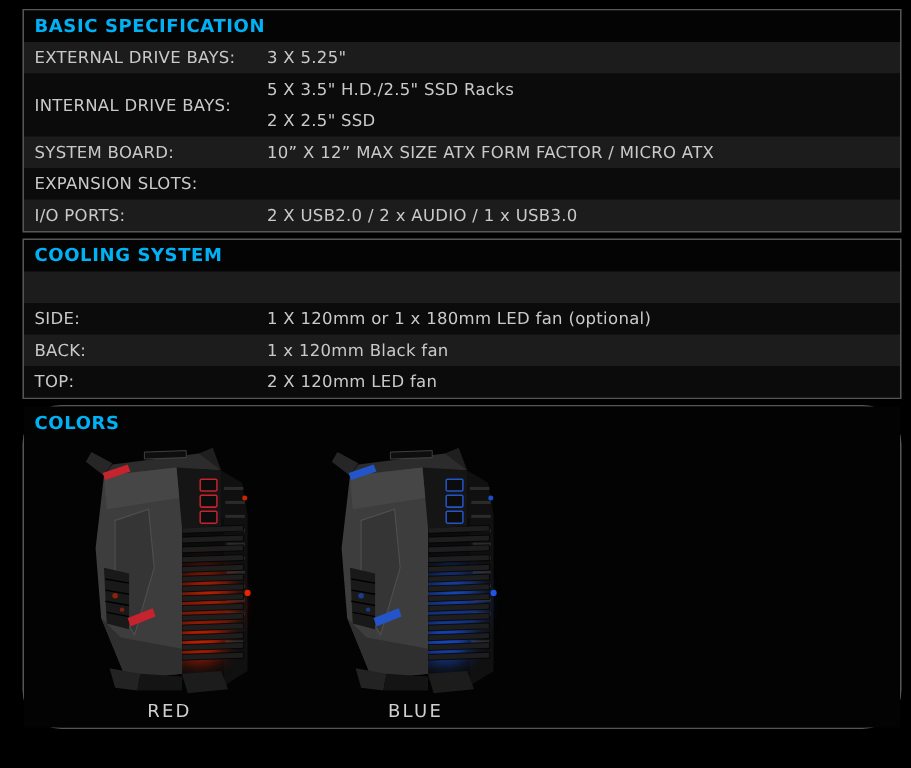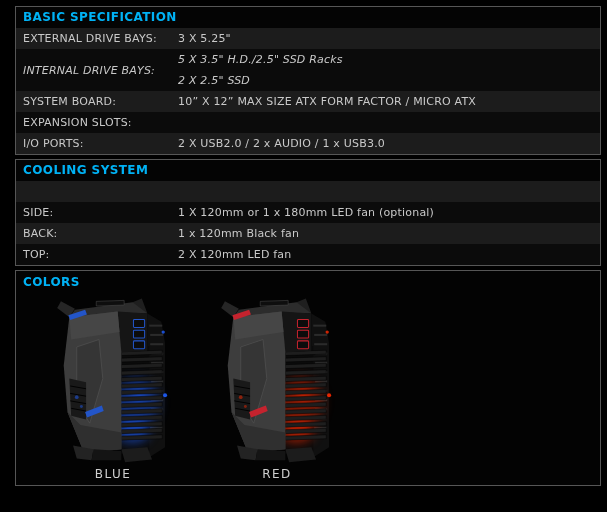--- a/index.html
+++ b/index.html
@@ -11,21 +11,21 @@
   .page{width:607px;height:512px;background:#000;box-sizing:border-box;padding:6px 6px 0 15px;}
   .section{
     border:1px solid #565656;background:#0a0a0a;margin-bottom:4px;box-sizing:border-box;
   }
   .sec-header{
     height:21px;line-height:21px;padding-left:7px;background:#040404;
     color:#00b2f5;font-size:12px;font-weight:bold;letter-spacing:0.4px;
   }
   .row{display:flex;align-items:center;min-height:21px;color:#c9c9c9;font-size:11px;letter-spacing:0.2px;background:#0b0b0b;}
   .row.lt{background:#1c1c1c;}
-  .row.multi{min-height:42px;font-style:italic;}
+  .row.multi{min-height:42px;}
   .cell.label{width:155px;padding-left:7px;flex:none;}
   .cell.value{flex:1;}
   .vline{height:21px;line-height:21px;}
   
   .colors-body{height:192px;position:relative;background:#030303;}
   .cases-row{display:flex;padding-left:22px;gap:14px;}
   .case-fig{width:150px;display:flex;flex-direction:column;align-items:center;}
   .case-fig svg{display:block;width:150px;height:172px;}
   .case-label{margin-top:2px;color:#cfcfcf;font-size:12px;letter-spacing:1.5px;text-align:center;}
   .colors-header{height:22px;line-height:22px;padding-left:7px;color:#00b2f5;font-size:12px;font-weight:bold;letter-spacing:0.4px;background:#030303;}
@@ -79,24 +79,113 @@
     <div class="row lt">
       <div class="cell label">BACK:</div>
       <div class="cell value">1 x 120mm Black fan</div>
     </div>
     <div class="row">
       <div class="cell label">TOP:</div>
       <div class="cell value">2 X 120mm LED fan</div>
     </div>
   </div>
 
-  <div class="section" style="margin-bottom:11px;">
+  <div class="section" style="margin-bottom:11px;border-radius:26px;">
     <div class="colors-header">COLORS</div>
     <div class="colors-body">
       <div class="cases-row">
+
+        <div class="case-fig">
+          <svg viewBox="0 0 150 185" style="--accent: #c5232e; --glow: #ff2a00;">
+
+            <polygon points="28,26 34,17 19,9 15,16" fill="#262626"></polygon>
+            <polygon points="96,10 106,6 112,22 100,18" fill="#1f1f1f"></polygon>
+
+            <polygon points="34,18 96,10 112,22 80,21 28,26" fill="#2c2c2c"></polygon>
+            <rect x="57" y="11" width="30" height="5" transform="skewY(-2)" fill="#0e0e0e" stroke="#4a4a4a" stroke-width="0.6"></rect>
+
+            <polygon points="112,22 127,31 131,54 131,166 112,178" fill="#101010"></polygon>
+            <g fill="#2b2b2b">
+              <rect x="114" y="34" width="14" height="2.2"></rect>
+                <rect x="115" y="44" width="14" height="2.2"></rect>
+              <rect x="115" y="54" width="14" height="2.2"></rect>
+                <rect x="116" y="64" width="13" height="2.2"></rect>
+              <rect x="116" y="74" width="13" height="2.2"></rect>
+                <rect x="116" y="84" width="13" height="2.2"></rect>
+              <rect x="116" y="94" width="13" height="2.2"></rect>
+                <rect x="116" y="104" width="13" height="2.2"></rect>
+              <rect x="116" y="114" width="13" height="2.2"></rect>
+                <rect x="116" y="124" width="13" height="2.2"></rect>
+              <rect x="115" y="134" width="13" height="2.2"></rect>
+                <rect x="115" y="144" width="13" height="2.2"></rect>
+              <rect x="114" y="154" width="13" height="2.2"></rect>
+            </g>
+
+            <polygon points="82,60 114,57 114,170 84,173" fill="#0b0b0b"></polygon>
+
+            <g style="filter:blur(6px)">
+              <ellipse cx="100" cy="118" rx="24" ry="28" style="fill:var(--glow)" opacity="0.45"></ellipse>
+              <ellipse cx="96" cy="148" rx="18" ry="12" style="fill:var(--glow)" opacity="0.65"></ellipse>
+              <ellipse cx="103" cy="110" rx="8" ry="6" style="fill:var(--glow)" opacity="0.85"></ellipse>
+            </g>
+
+            <g transform="skewY(-2)" stroke="#000" stroke-width="0.5" fill="#1e1e1e">
+              <rect x="84" y="66" width="44" height="4.2"></rect>
+                <rect x="84" y="73" width="44" height="4.2"></rect>
+              <rect x="84" y="80" width="44" height="4.2"></rect>
+                <rect x="84" y="87" width="44" height="4.2"></rect>
+              <rect x="84" y="94" width="44" height="4.2"></rect>
+                <rect x="84" y="101" width="44" height="4.2"></rect>
+              <rect x="84" y="108" width="44" height="4.2"></rect>
+                <rect x="84" y="115" width="44" height="4.2"></rect>
+              <rect x="84" y="122" width="44" height="4.2"></rect>
+                <rect x="84" y="129" width="44" height="4.2"></rect>
+              <rect x="84" y="136" width="44" height="4.2"></rect>
+                <rect x="84" y="143" width="44" height="4.2"></rect>
+              <rect x="84" y="150" width="44" height="4.2"></rect>
+                <rect x="84" y="157" width="44" height="4.2"></rect>
+            </g>
+
+            <polygon points="80,20 112,22 112,62 83,64" fill="#151515"></polygon>
+            <g fill="#0c0c0c" style="stroke:var(--accent)" stroke-width="1.1">
+              <rect x="97" y="28.5" width="12" height="8.5" rx="1"></rect>
+              <rect x="97" y="40" width="12" height="8.5" rx="1"></rect>
+              <rect x="97" y="51.5" width="12" height="8.5" rx="1"></rect>
+            </g>
+
+            <polygon points="28,26 80,20 84,64 84,168 44,172 26,128 22,78" fill="#3d3d3d"></polygon>
+            <polygon points="28,26 80,20 82,42 30,50" fill="#464646"></polygon>
+            <polygon points="26,128 44,172 84,168 84,150 40,142" fill="#2f2f2f"></polygon>
+            <polygon points="36,58 60,50 64,92 50,140 36,118" fill="#353535" stroke="#4f4f4f" stroke-width="0.8"></polygon>
+
+            <g>
+              <polygon points="28,92 46,96 46,136 30,132" fill="#191919"></polygon>
+              <g stroke="#000" stroke-width="1">
+                <line x1="29" y1="100" x2="46" y2="103"></line>
+                  <line x1="29" y1="108" x2="46" y2="111"></line>
+                <line x1="29" y1="116" x2="46" y2="119"></line>
+                  <line x1="30" y1="124" x2="46" y2="127"></line>
+              </g>
+              <circle cx="36" cy="112" r="2" style="fill:var(--glow)" opacity="0.5"></circle>
+              <circle cx="41" cy="122" r="1.6" style="fill:var(--glow)" opacity="0.45"></circle>
+            </g>
+
+            <polygon points="27,24 45,18 47,23 29,29" style="fill:var(--accent)"></polygon>
+
+            <polygon points="45,128 63,121 65,127 47,134" style="fill:var(--accent)"></polygon>
+
+            <circle cx="131" cy="110" r="2.2" style="fill:var(--glow)" opacity="0.9"></circle>
+            <circle cx="129" cy="42" r="1.8" style="fill:var(--glow)" opacity="0.8"></circle>
+
+            <polygon points="84,168 112,166 117,179 88,182" fill="#1c1c1c"></polygon>
+            <polygon points="32,164 54,168 52,180 36,178" fill="#232323"></polygon>
+            <polygon points="54,168 84,170 84,180 52,180" fill="#141414"></polygon>
+          </svg>
+          <div class="case-label">RED</div>
+        </div>
 
         <div class="case-fig">
           <svg viewBox="0 0 150 185" style="--accent: #2355c8; --glow: #1f5fff;">
             <polygon points="28,26 34,17 19,9 15,16" fill="#262626"></polygon>
             <polygon points="96,10 106,6 112,22 100,18" fill="#1f1f1f"></polygon>
             <polygon points="34,18 96,10 112,22 80,21 28,26" fill="#2c2c2c"></polygon>
             <rect x="57" y="11" width="30" height="5" transform="skewY(-2)" fill="#0e0e0e" stroke="#4a4a4a" stroke-width="0.6"></rect>
             <polygon points="112,22 127,31 131,54 131,166 112,178" fill="#101010"></polygon>
             <g fill="#2b2b2b">
               <rect x="114" y="34" width="14" height="2.2"></rect>
@@ -160,106 +249,17 @@
             <polygon points="45,128 63,121 65,127 47,134" style="fill:var(--accent)"></polygon>
             <circle cx="131" cy="110" r="2.2" style="fill:var(--glow)" opacity="0.9"></circle>
             <circle cx="129" cy="42" r="1.8" style="fill:var(--glow)" opacity="0.8"></circle>
             <polygon points="84,168 112,166 117,179 88,182" fill="#1c1c1c"></polygon>
             <polygon points="32,164 54,168 52,180 36,178" fill="#232323"></polygon>
             <polygon points="54,168 84,170 84,180 52,180" fill="#141414"></polygon>
           </svg>
           <div class="case-label">BLUE</div>
         </div>
 
-        <div class="case-fig">
-          <svg viewBox="0 0 150 185" style="--accent: #c5232e; --glow: #ff2a00;">
-
-            <polygon points="28,26 34,17 19,9 15,16" fill="#262626"></polygon>
-            <polygon points="96,10 106,6 112,22 100,18" fill="#1f1f1f"></polygon>
-
-            <polygon points="34,18 96,10 112,22 80,21 28,26" fill="#2c2c2c"></polygon>
-            <rect x="57" y="11" width="30" height="5" transform="skewY(-2)" fill="#0e0e0e" stroke="#4a4a4a" stroke-width="0.6"></rect>
-
-            <polygon points="112,22 127,31 131,54 131,166 112,178" fill="#101010"></polygon>
-            <g fill="#2b2b2b">
-              <rect x="114" y="34" width="14" height="2.2"></rect>
-                <rect x="115" y="44" width="14" height="2.2"></rect>
-              <rect x="115" y="54" width="14" height="2.2"></rect>
-                <rect x="116" y="64" width="13" height="2.2"></rect>
-              <rect x="116" y="74" width="13" height="2.2"></rect>
-                <rect x="116" y="84" width="13" height="2.2"></rect>
-              <rect x="116" y="94" width="13" height="2.2"></rect>
-                <rect x="116" y="104" width="13" height="2.2"></rect>
-              <rect x="116" y="114" width="13" height="2.2"></rect>
-                <rect x="116" y="124" width="13" height="2.2"></rect>
-              <rect x="115" y="134" width="13" height="2.2"></rect>
-                <rect x="115" y="144" width="13" height="2.2"></rect>
-              <rect x="114" y="154" width="13" height="2.2"></rect>
-            </g>
-
-            <polygon points="82,60 114,57 114,170 84,173" fill="#0b0b0b"></polygon>
-
-            <g style="filter:blur(6px)">
-              <ellipse cx="100" cy="118" rx="24" ry="28" style="fill:var(--glow)" opacity="0.45"></ellipse>
-              <ellipse cx="96" cy="148" rx="18" ry="12" style="fill:var(--glow)" opacity="0.65"></ellipse>
-              <ellipse cx="103" cy="110" rx="8" ry="6" style="fill:var(--glow)" opacity="0.85"></ellipse>
-            </g>
-
-            <g transform="skewY(-2)" stroke="#000" stroke-width="0.5" fill="#1e1e1e">
-              <rect x="84" y="66" width="44" height="4.2"></rect>
-                <rect x="84" y="73" width="44" height="4.2"></rect>
-              <rect x="84" y="80" width="44" height="4.2"></rect>
-                <rect x="84" y="87" width="44" height="4.2"></rect>
-              <rect x="84" y="94" width="44" height="4.2"></rect>
-                <rect x="84" y="101" width="44" height="4.2"></rect>
-              <rect x="84" y="108" width="44" height="4.2"></rect>
-                <rect x="84" y="115" width="44" height="4.2"></rect>
-              <rect x="84" y="122" width="44" height="4.2"></rect>
-                <rect x="84" y="129" width="44" height="4.2"></rect>
-              <rect x="84" y="136" width="44" height="4.2"></rect>
-                <rect x="84" y="143" width="44" height="4.2"></rect>
-              <rect x="84" y="150" width="44" height="4.2"></rect>
-                <rect x="84" y="157" width="44" height="4.2"></rect>
-            </g>
-
-            <polygon points="80,20 112,22 112,62 83,64" fill="#151515"></polygon>
-            <g fill="#0c0c0c" style="stroke:var(--accent)" stroke-width="1.1">
-              <rect x="97" y="28.5" width="12" height="8.5" rx="1"></rect>
-              <rect x="97" y="40" width="12" height="8.5" rx="1"></rect>
-              <rect x="97" y="51.5" width="12" height="8.5" rx="1"></rect>
-            </g>
-
-            <polygon points="28,26 80,20 84,64 84,168 44,172 26,128 22,78" fill="#3d3d3d"></polygon>
-            <polygon points="28,26 80,20 82,42 30,50" fill="#464646"></polygon>
-            <polygon points="26,128 44,172 84,168 84,150 40,142" fill="#2f2f2f"></polygon>
-            <polygon points="36,58 60,50 64,92 50,140 36,118" fill="#353535" stroke="#4f4f4f" stroke-width="0.8"></polygon>
-
-            <g>
-              <polygon points="28,92 46,96 46,136 30,132" fill="#191919"></polygon>
-              <g stroke="#000" stroke-width="1">
-                <line x1="29" y1="100" x2="46" y2="103"></line>
-                  <line x1="29" y1="108" x2="46" y2="111"></line>
-                <line x1="29" y1="116" x2="46" y2="119"></line>
-                  <line x1="30" y1="124" x2="46" y2="127"></line>
-              </g>
-              <circle cx="36" cy="112" r="2" style="fill:var(--glow)" opacity="0.5"></circle>
-              <circle cx="41" cy="122" r="1.6" style="fill:var(--glow)" opacity="0.45"></circle>
-            </g>
-
-            <polygon points="27,24 45,18 47,23 29,29" style="fill:var(--accent)"></polygon>
-
-            <polygon points="45,128 63,121 65,127 47,134" style="fill:var(--accent)"></polygon>
-
-            <circle cx="131" cy="110" r="2.2" style="fill:var(--glow)" opacity="0.9"></circle>
-            <circle cx="129" cy="42" r="1.8" style="fill:var(--glow)" opacity="0.8"></circle>
-
-            <polygon points="84,168 112,166 117,179 88,182" fill="#1c1c1c"></polygon>
-            <polygon points="32,164 54,168 52,180 36,178" fill="#232323"></polygon>
-            <polygon points="54,168 84,170 84,180 52,180" fill="#141414"></polygon>
-          </svg>
-          <div class="case-label">RED</div>
-        </div>
-
       </div>
     </div>
   </div>
 
 </div>
 
 </body></html>

